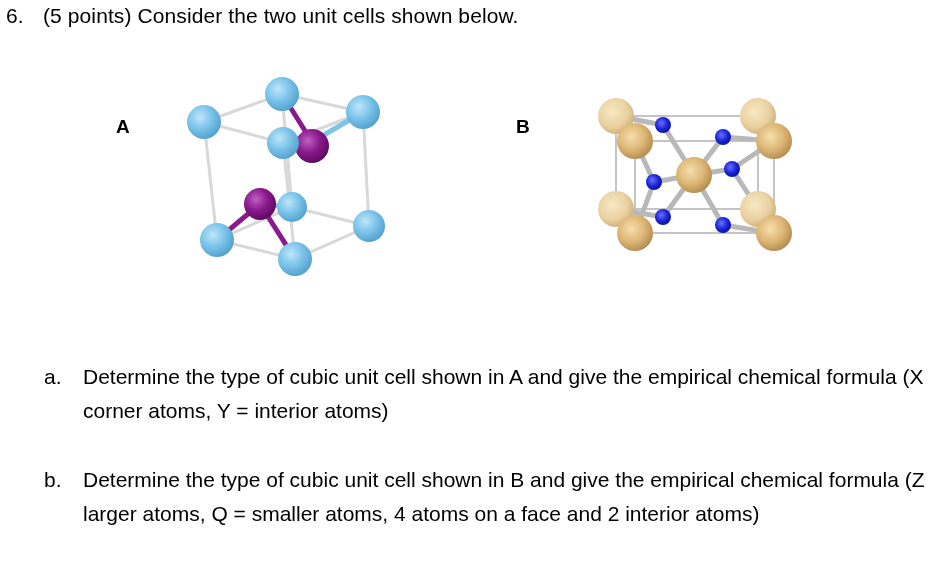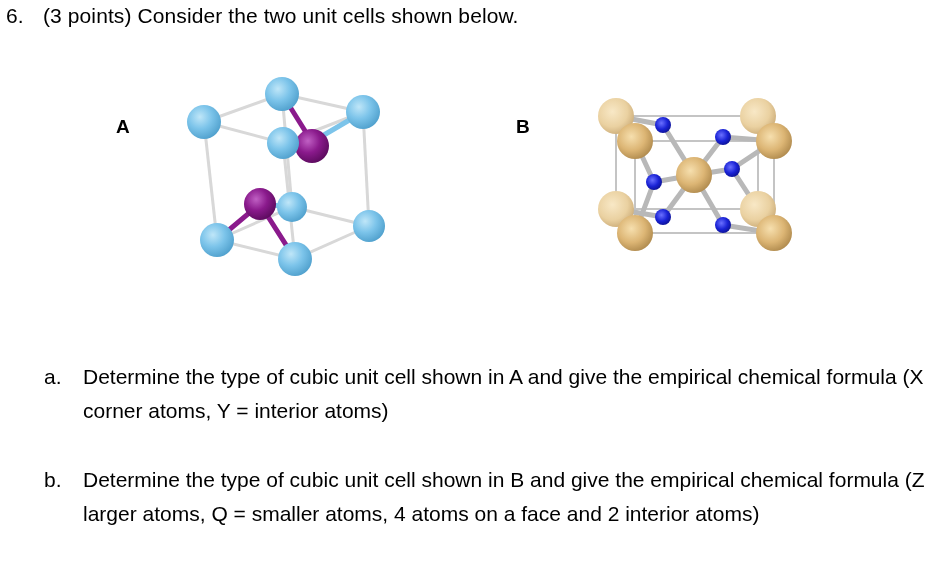--- a/index.html
+++ b/index.html
@@ -25,21 +25,21 @@
   }
   .part .letter { position: absolute; left: 0; top: 0; }
   .part .text { position: absolute; left: 39px; top: 0; width: 860px; }
   .part-a { top: 360px; }
   .part-b { top: 463px; }
 </style>
 </head>
 <body>
 
 <div class="q-title">
-  <span class="num">6.</span><span>(3 points) Consider the two unit cells shown below.</span>
+  <span class="num">6.</span><span>(5 points) Consider the two unit cells shown below.</span>
 </div>
 
 <div class="label label-a">A</div>
 <div class="label label-b">B</div>
 
 <svg class="diagram diagram-a" viewBox="0 0 220 230">
   <defs>
     <radialGradient id="gBlue" cx="0.38" cy="0.35" r="0.7">
       <stop offset="0" stop-color="#bfe6f8"></stop>
       <stop offset="0.5" stop-color="#7cc4ea"></stop>

